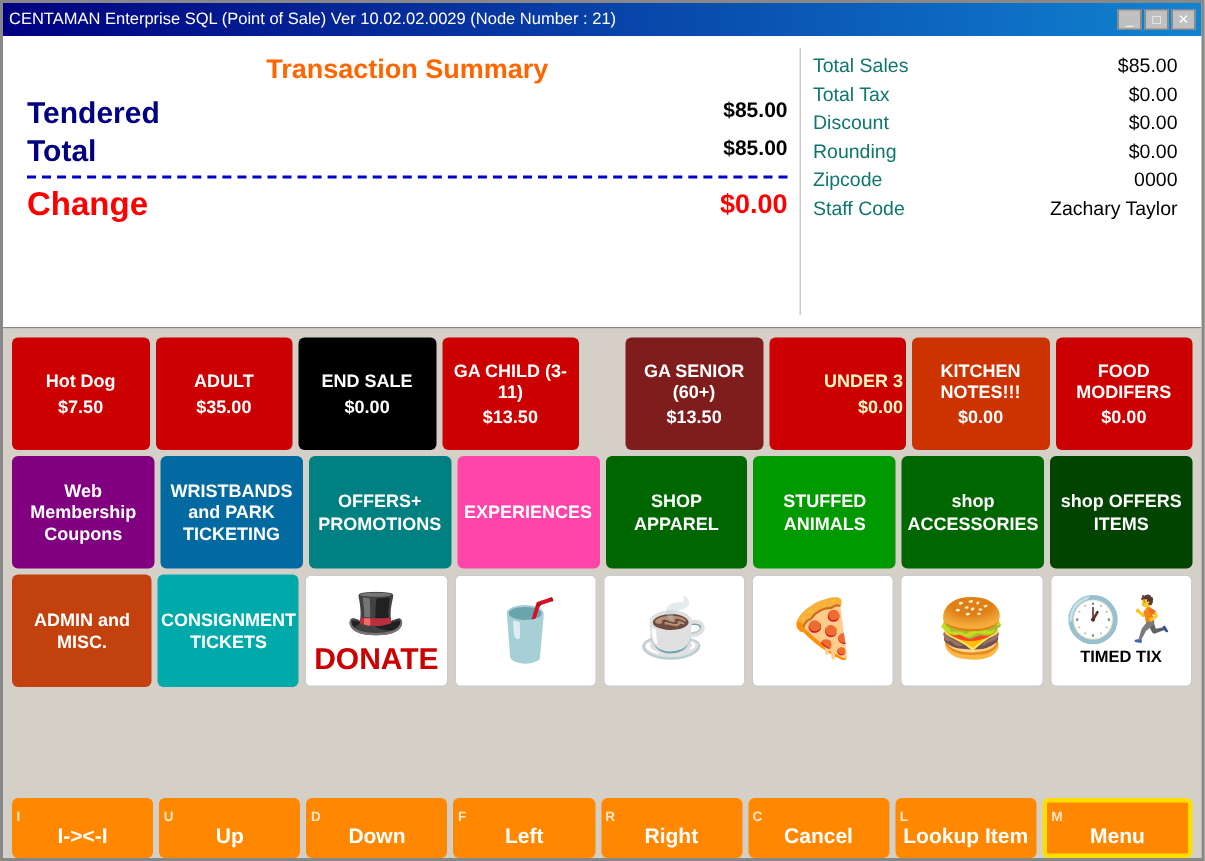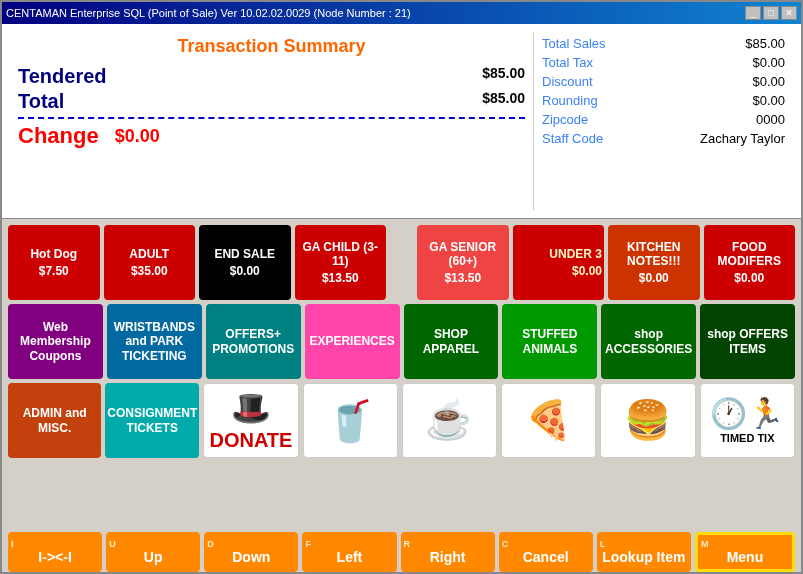--- a/index.html
+++ b/index.html
@@ -74,22 +74,22 @@
       font-size: 14px;
       font-weight: bold;
       color: black;
     }
     .change-divider {
       border-top: 2px dashed #0000cc;
       margin: 4px 0;
     }
     .change-row {
       display: flex;
-      align-items: center;
-      gap: 16px;
+      justify-content: space-between;
+      align-items: center;
     }
     .change-label {
       color: red;
       font-size: 22px;
       font-weight: bold;
     }
     .change-value {
       color: red;
       font-size: 18px;
       font-weight: bold;
@@ -98,21 +98,21 @@
       width: 260px;
       padding: 4px 8px;
       border-left: 1px solid #ccc;
     }
     .detail-row {
       display: flex;
       justify-content: space-between;
       font-size: 13px;
       margin-bottom: 4px;
     }
-    .detail-label { color: #3b82f6; }
+    .detail-label { color: #0f766e; }
     .detail-value { color: black; font-weight: normal; }
     #button-area {
       flex: 1;
       display: flex;
       flex-direction: column;
       padding: 6px;
       gap: 4px;
       background: #d4d0c8;
     }
     .button-row {
@@ -246,21 +246,21 @@
           <span class="price">$35.00</span>
         </button>
         <button class="pos-btn" style="background: #000000; color: white;">
           <span>END SALE</span>
           <span class="price">$0.00</span>
         </button>
         <button class="pos-btn" style="background: rgb(204, 0, 0); color: white;">
           <span>GA CHILD (3-11)</span>
           <span class="price">$13.50</span>
         </button>
-        <button class="pos-btn" style="background: #ef4444; color: white; margin-left: 27px;">
+        <button class="pos-btn" style="background: #7f1d1d; color: white; margin-left: 27px;">
           <span>GA SENIOR (60+)</span>
           <span class="price">$13.50</span>
         </button>
         <button class="pos-btn" style="background: rgb(204, 0, 0); color: #fef9c3; align-items: flex-end;">
           <span>UNDER 3</span>
           <span class="price">$0.00</span>
         </button>
         <button class="pos-btn" style="background: rgb(204, 51, 0); color: white;">
           <span>KITCHEN NOTES!!!</span>
           <span class="price">$0.00</span>

